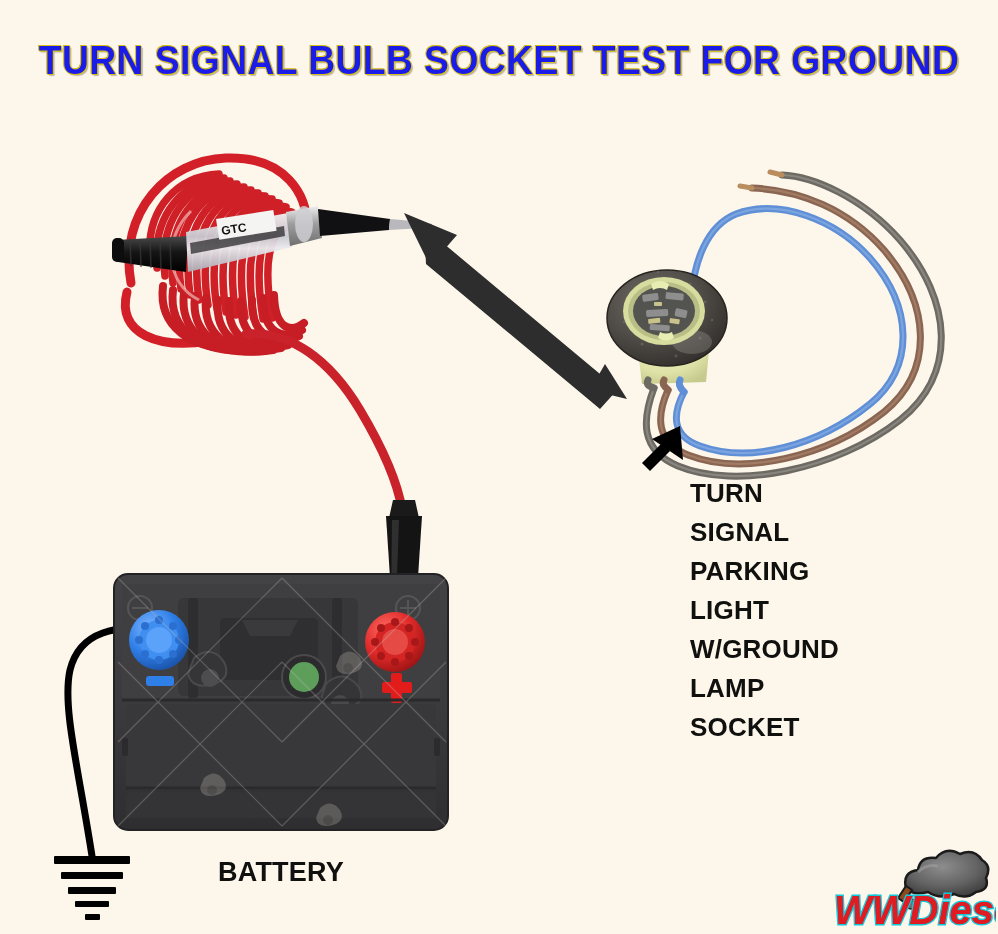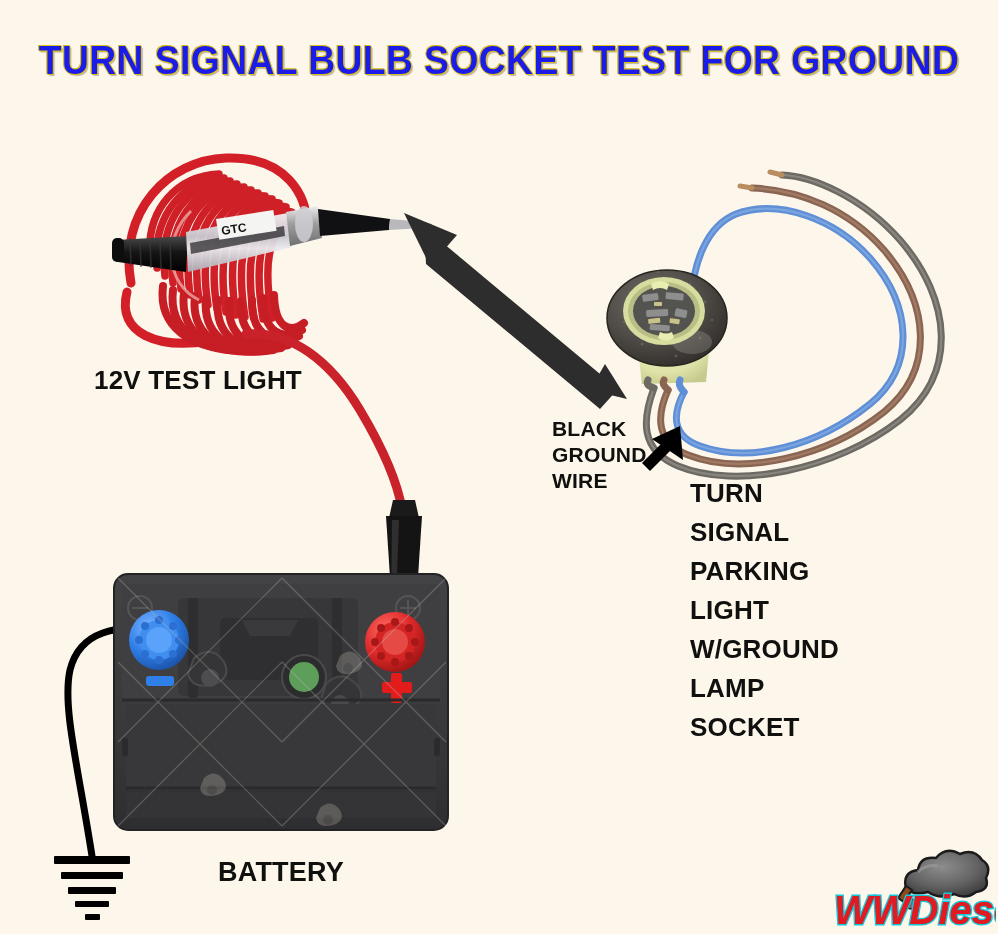--- a/index.html
+++ b/index.html
@@ -378,25 +378,21 @@
     <g fill="#b9b5ad" opacity=".3">
       <path d="M228 84 q11 -10 20 2 q6 11 -7 15 q-15 4 -17 -7 Z"></path>
       <circle cx="236" cy="96" r="5" fill="#8f8c86"></circle>
       <path d="M92 206 q11 -10 20 2 q6 11 -7 15 q-15 4 -17 -7 Z"></path>
       <circle cx="100" cy="218" r="5" fill="#8f8c86"></circle>
       <path d="M208 236 q11 -10 20 2 q6 11 -7 15 q-15 4 -17 -7 Z"></path>
       <circle cx="216" cy="248" r="5" fill="#8f8c86"></circle>
     </g>
   </svg>
 
-  <div class="abs label" id="label-testlight">12V TEST LIGHT</div>
-
-  <div class="abs label" id="label-ground-wire">BLACK
-GROUND
-WIRE</div>
+
 
   <div class="abs label" id="label-battery">BATTERY</div>
 
   <div class="abs label" id="label-socket">TURN SIGNAL
 PARKING LIGHT
 W/GROUND
 LAMP SOCKET</div>
 
   <svg class="abs" style="left:832px;top:846px;width:164px;height:88px;" viewBox="0 0 164 88">
 

